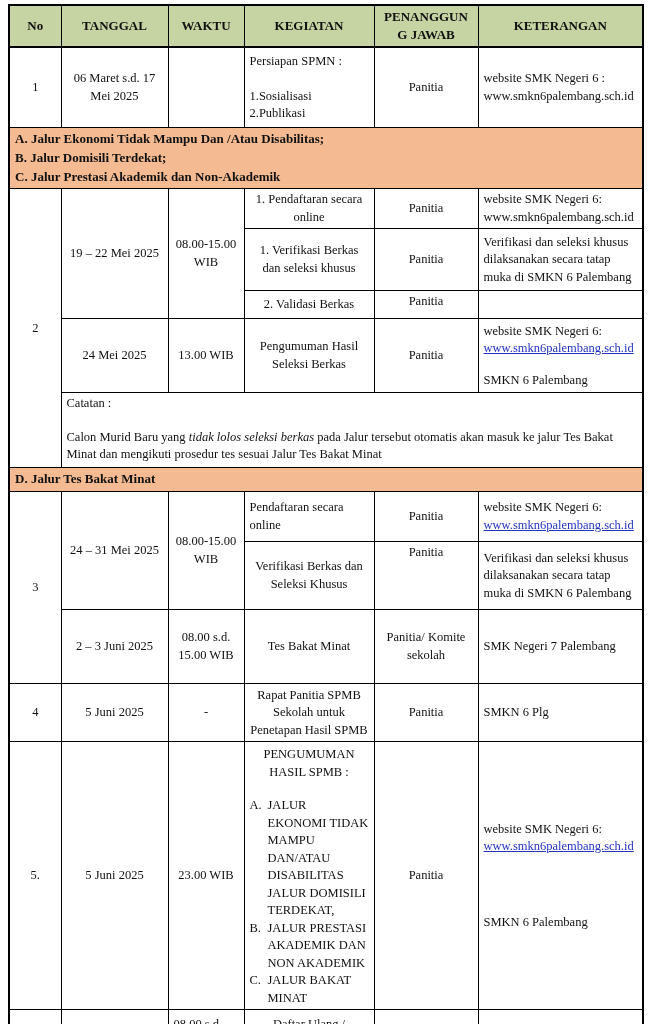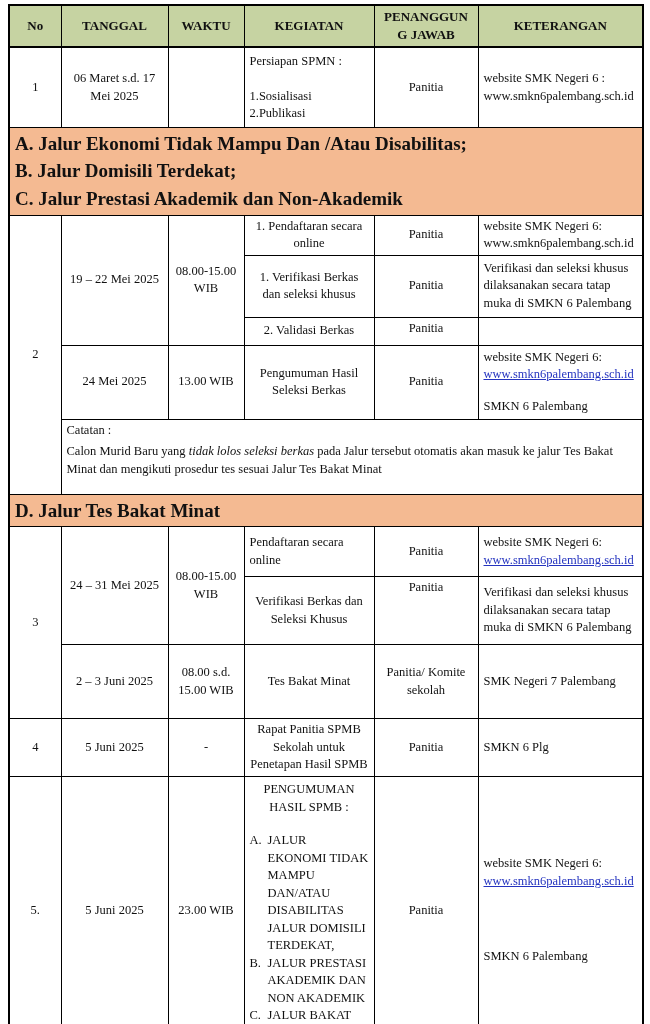--- a/index.html
+++ b/index.html
@@ -37,38 +37,38 @@
   th {
     background: var(--header-bg);
     font-size: 13px;
     font-weight: bold;
     border-bottom: 2px solid var(--border);
   }
   .banner {
     background: var(--banner-bg);
     font-weight: bold;
     text-align: left;
-    font-size: 19px;
+    font-size: 13px;
     line-height: 1.45;
   }
   .pre  { white-space: pre-line; }
   .left { text-align: left; }
   .top  { vertical-align: top; }
   .link {
     color: var(--link);
     text-decoration: underline;
     cursor: pointer;
   }
   .gap-sm { height: 14px; }
   .gap-lg { height: 58px; }
   .keg-title { font-weight: normal; text-align: center; margin: 2px 0 16px 0; }
   .li { display: flex; text-align: left; }
   .li-letter { flex: 0 0 18px; }
   .li-text { flex: 1; }
-  .catatan-label { margin-bottom: 4px; }
+  .catatan-label { margin-bottom: 16px; }
   
   .h38 { height: 38px; } .h80 { height: 80px; } .h46 { height: 46px; }
   .h40 { height: 40px; } .h62 { height: 62px; margin-left: 28px; } .h28 { height: 28px; }
   .h74 { height: 74px; } .h75 { height: 75px; } .h22 { height: 22px; }
   .h50 { height: 50px; } .h68 { height: 68px; } .h58 { height: 58px; }
   .h248 { height: 248px; } .h48 { height: 48px; }
 </style>
 </head>
 <body>
 

